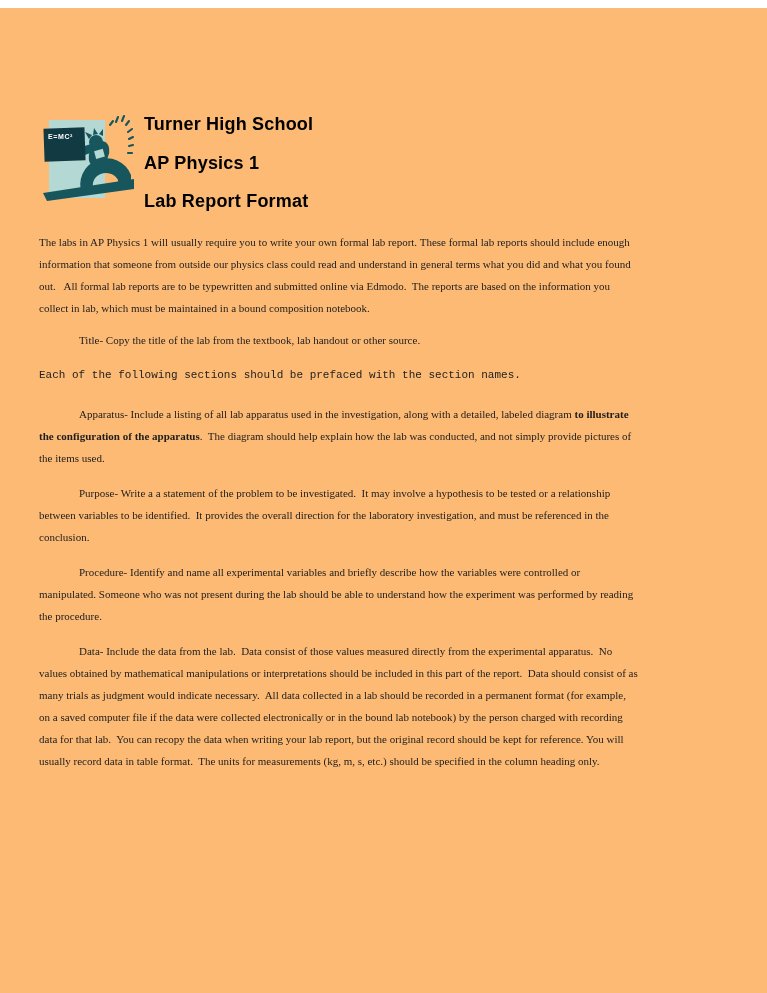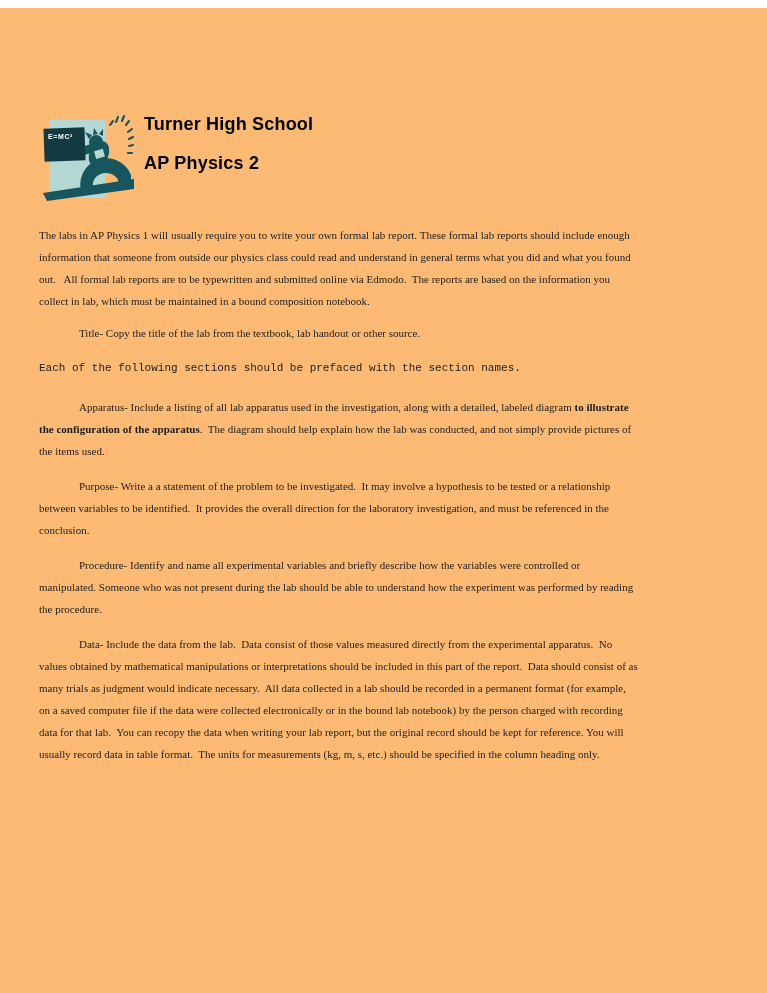--- a/index.html
+++ b/index.html
@@ -89,21 +89,22 @@
           <line x1="87" y1="17" x2="90" y2="13"></line>
           <line x1="89" y1="24" x2="93" y2="21"></line>
           <line x1="90" y1="31" x2="94" y2="29"></line>
           <line x1="90" y1="38" x2="94" y2="37"></line>
           <line x1="89" y1="45" x2="93" y2="45"></line>
         </g>
       </svg>
     </div>
     <div class="titles">
       <div class="title-line">Turner High School</div>
-      <div class="title-line">AP Physics 2</div>
+      <div class="title-line">AP Physics 1</div>
+      <div class="title-line">Lab Report Format</div>
     </div>
   </header>
 
   <main class="doc-body">
     <p class="intro">The labs in AP Physics 1 will usually require you to write your own formal lab report. These formal lab reports should include enough information that someone from outside our physics class could read and understand in general terms what you did and what you found out.   All formal lab reports are to be typewritten and submitted online via Edmodo.  The reports are based on the information you collect in lab, which must be maintained in a bound composition notebook.</p>
     <p class="indent">Title- Copy the title of the lab from the textbook, lab handout or other source.</p>
     <p class="sections-note">Each of the following sections should be prefaced with the section names.</p>
     <p class="indent"><span>Apparatus- Include a listing of all lab apparatus used in the investigation, along with a detailed, labeled diagram </span><b>to illustrate the configuration of the apparatus</b><span>.  The diagram should help explain how the lab was conducted, and not simply provide pictures of the items used.</span></p>
     <p class="indent">Purpose- Write a a statement of the problem to be investigated.  It may involve a hypothesis to be tested or a relationship between variables to be identified.  It provides the overall direction for the laboratory investigation, and must be referenced in the conclusion.</p>
     <p class="indent">Procedure- Identify and name all experimental variables and briefly describe how the variables were controlled or manipulated. Someone who was not present during the lab should be able to understand how the experiment was performed by reading the procedure.</p>

